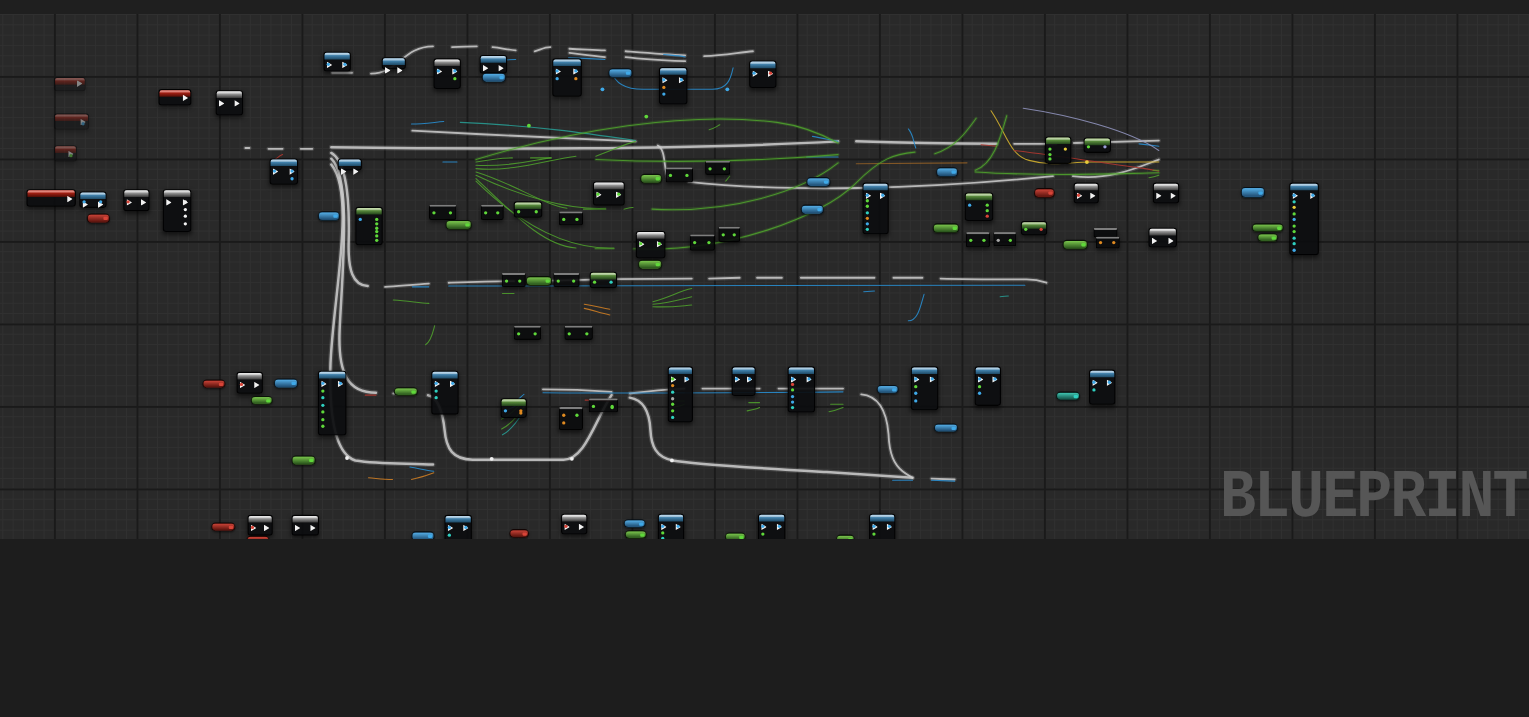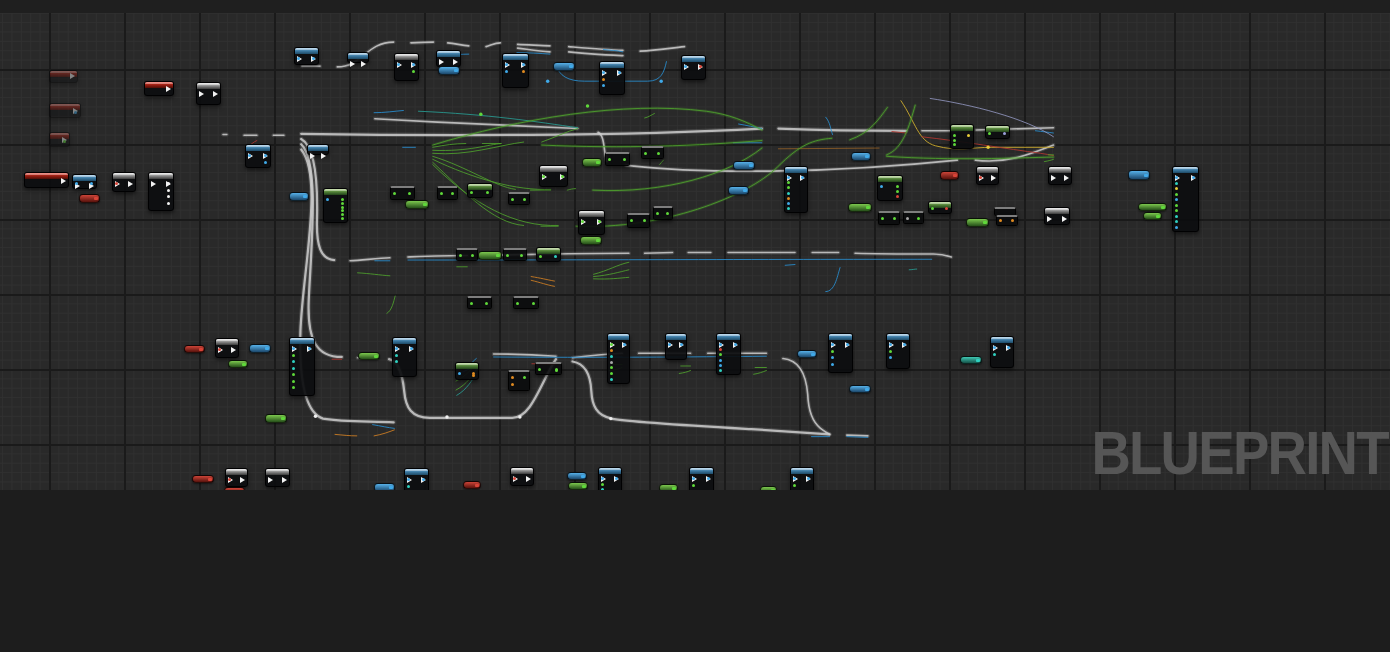--- a/index.html
+++ b/index.html
@@ -26,21 +26,21 @@
   .pin{position:absolute;width:3px;height:3px;border-radius:1.5px}
   .exec{position:absolute;width:5px;height:6px;clip-path:polygon(0 0,100% 50%,0 100%)}
   .pdot{position:absolute;width:4px;height:3px;border-radius:1px}
   #watermark{position:absolute;right:2px;bottom:6px;font-weight:bold;font-size:62px;
     letter-spacing:-2px;transform:scaleX(.88);transform-origin:100% 100%;
     color:var(--wm,#565656);user-select:none;line-height:1}
 </style>
 </head>
 <body>
 
-<div id="graph" style="width: 1390px; height: 490px; --bg: #292929; --gmin: #303030; --gmaj: #1a1a1a; --band: #1f1f1f; --wm: #565656;">
+<div id="graph" style="width: 1390px; height: 490px; font-family: Liberation Mono, monospace; --bg: #292929; --gmin: #303030; --gmaj: #1a1a1a; --band: #1f1f1f; --wm: #565656;">
   <svg id="wires" xmlns="http://www.w3.org/2000/svg" viewBox="0 0 1390 652">
       <path d="M172,88 L196,88" fill="none" stroke="rgba(235,235,235,0.15)" stroke-width="5.2" stroke-linecap="round" opacity="1"></path>
       <path d="M172,88 L196,88" fill="none" stroke="rgba(206,206,206,0.85)" stroke-width="2.2" stroke-linecap="round" opacity="1"></path>
       <path d="M219,89 C252,89 258,56 294,56" fill="none" stroke="rgba(235,235,235,0.15)" stroke-width="5.2" stroke-linecap="round" opacity="1"></path>
       <path d="M219,89 C252,89 258,56 294,56" fill="none" stroke="rgba(206,206,206,0.85)" stroke-width="2.2" stroke-linecap="round" opacity="1"></path>
       <path d="M317,57 C330,57 336,56 347,56" fill="none" stroke="rgba(235,235,235,0.15)" stroke-width="5.2" stroke-linecap="round" opacity="1"></path>
       <path d="M317,57 C330,57 336,56 347,56" fill="none" stroke="rgba(206,206,206,0.85)" stroke-width="2.2" stroke-linecap="round" opacity="1"></path>
       <path d="M366,57 C376,58 384,60 394,61" fill="none" stroke="rgba(235,235,235,0.15)" stroke-width="5.2" stroke-linecap="round" opacity="1"></path>
       <path d="M366,57 C376,58 384,60 394,61" fill="none" stroke="rgba(206,206,206,0.85)" stroke-width="2.2" stroke-linecap="round" opacity="1"></path>
       <path d="M417,62 C424,60 429,57 436,57" fill="none" stroke="rgba(235,235,235,0.15)" stroke-width="5.2" stroke-linecap="round" opacity="1"></path>

